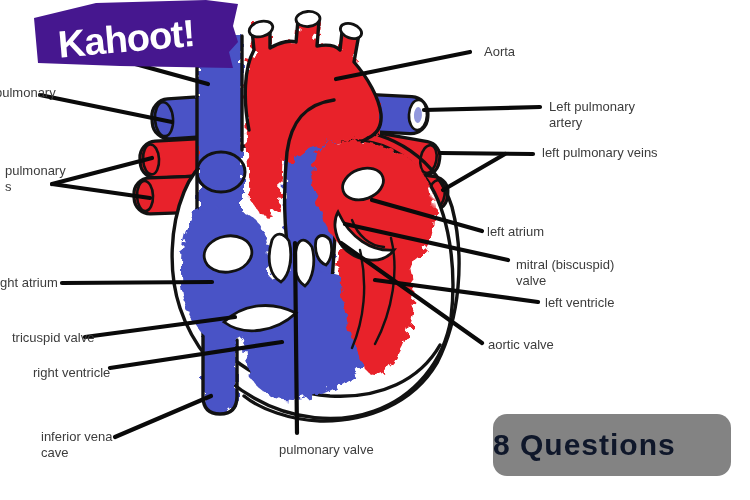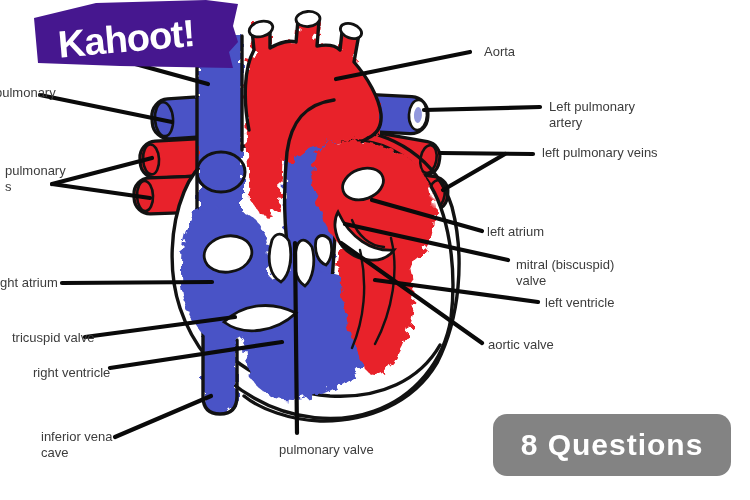--- a/index.html
+++ b/index.html
@@ -5,22 +5,22 @@
   html,body{margin:0;padding:0;background:#ffffff;}
   #stage{position:relative;width:750px;height:500px;background:#ffffff;overflow:hidden;
          font-family:"Liberation Sans",sans-serif;}
   #diagram{position:absolute;left:0;top:0;}
   .lbl{font:13px "Liberation Sans",sans-serif;fill:#3c3c3c;}
   .leader{stroke:#0a0a0a;stroke-width:4.2;stroke-linecap:round;fill:none;}
   .outline{fill:none;stroke:#121212;stroke-width:3.4;stroke-linecap:round;stroke-linejoin:round;}
   .thin{fill:none;stroke:#121212;stroke-width:2.4;stroke-linecap:round;}
   .whiteshape{fill:#ffffff;stroke:#121212;stroke-width:2.8;}
   #badge{position:absolute;left:493px;top:414px;width:238px;height:62px;background:#838383;
-         border-radius:14px;display:flex;align-items:center;justify-content:center;
-         color:#ffffff;font-weight:800;font-size:30px;letter-spacing:1px;}
+         border-radius:14px;display:flex;align-items:center;
+         color:#0f172a;font-weight:800;font-size:30px;letter-spacing:1px;}
   .kahoot-text{font-family:"Liberation Sans",sans-serif;font-weight:800;font-size:38px;fill:#ffffff;letter-spacing:-1px;}
 </style>
 </head>
 <body>
 
 <div id="stage">
 
   <svg id="diagram" width="750" height="500" viewBox="0 0 750 500">
     <defs>
       <filter id="rough" x="-20%" y="-20%" width="140%" height="140%">

